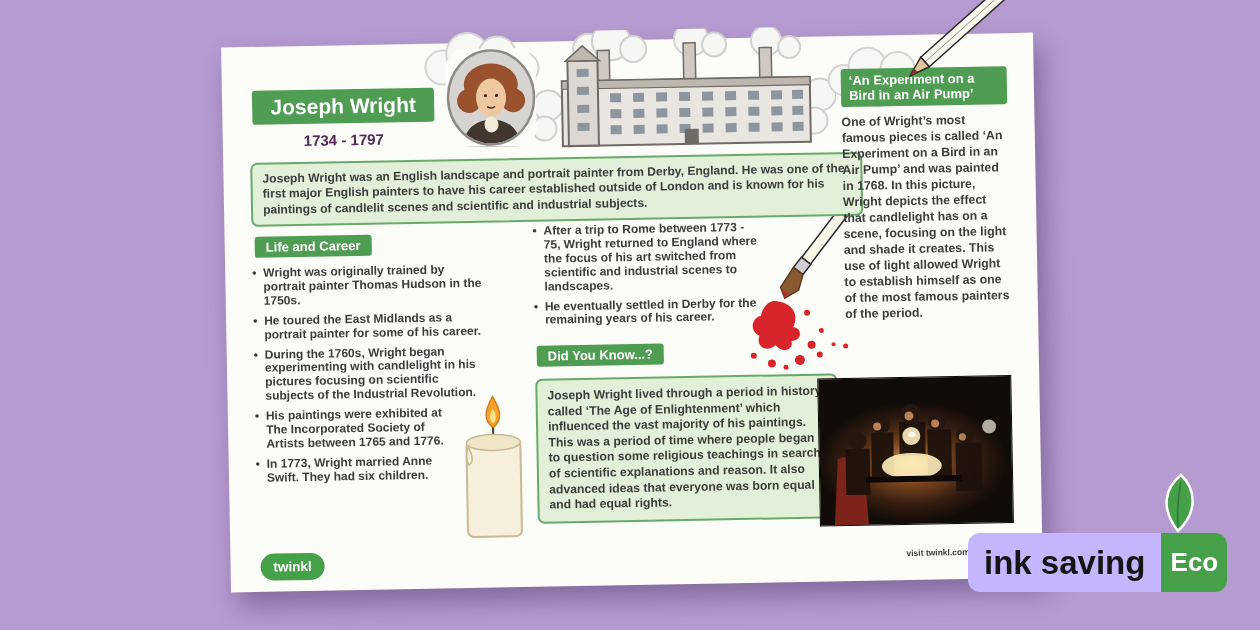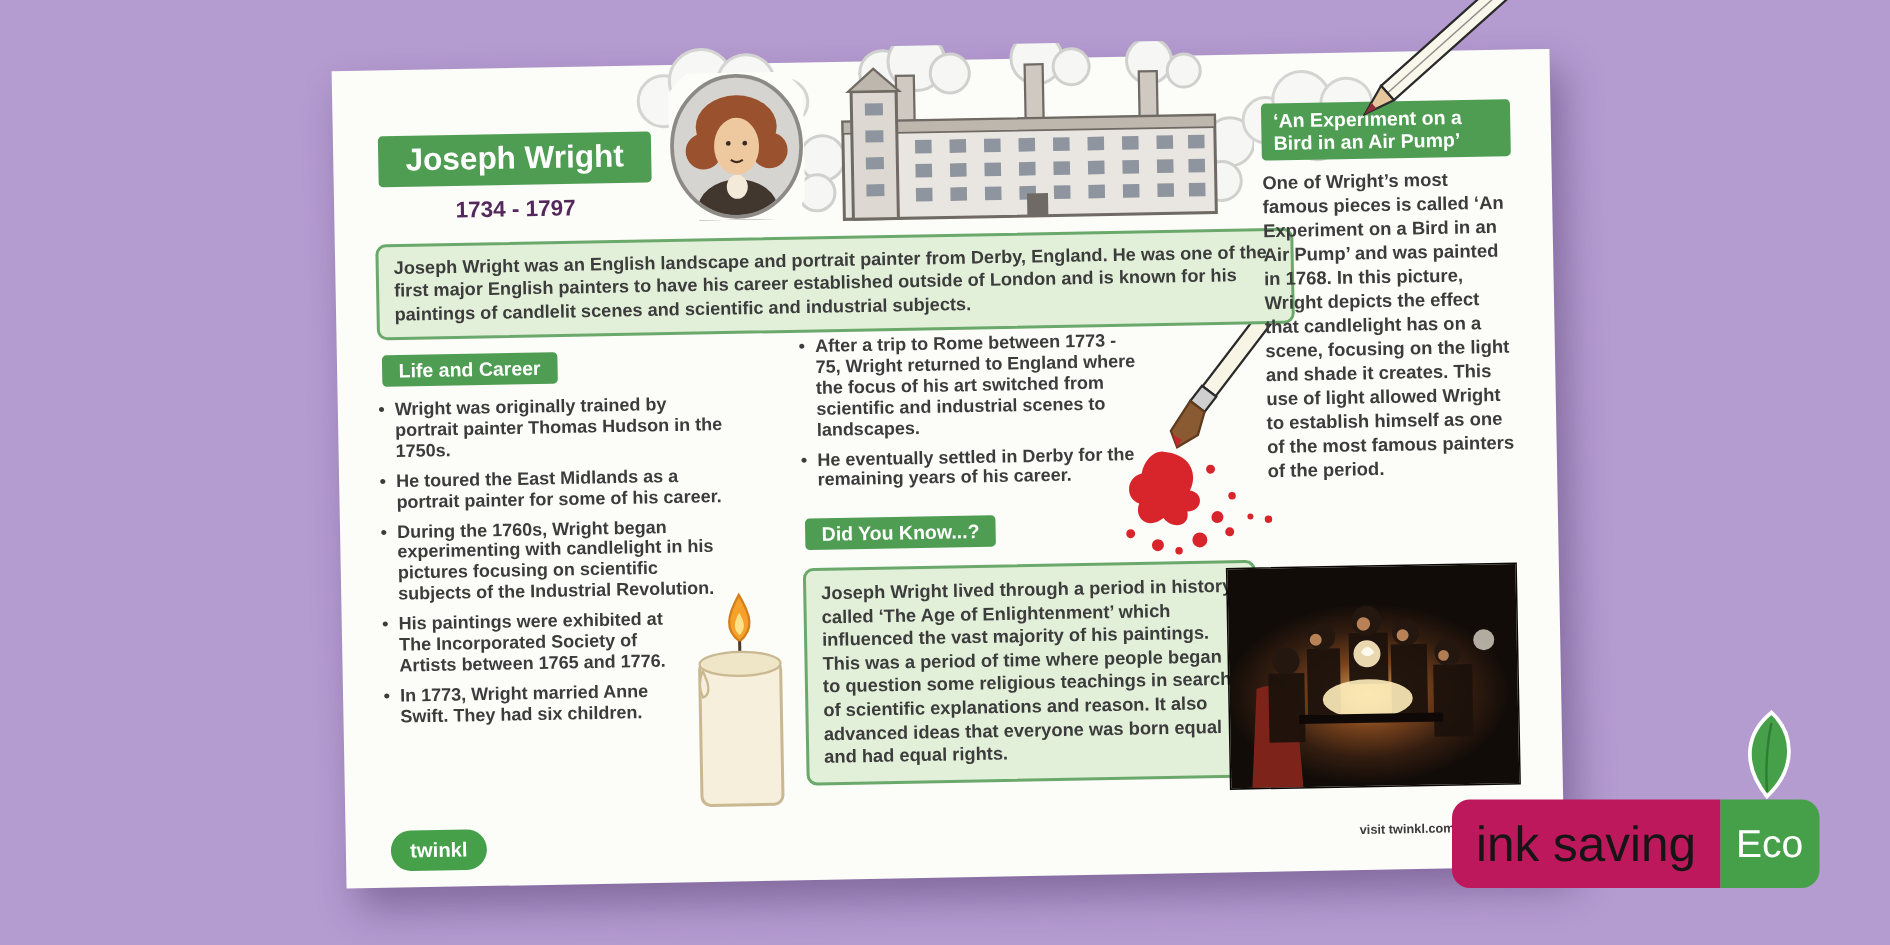--- a/index.html
+++ b/index.html
@@ -221,19 +221,19 @@
 </div>
 
 <svg class="abs" style="left:900px;top:0;z-index:8" width="112" height="86" viewBox="0 0 112 86">
   <polygon points="95.7,-9.8 104.3,-0.2 29.3,66.8 20.7,57.2" fill="#f9f6ec" stroke="#2a2a2a" stroke-width="1.5"></polygon>
   <line x1="100" y1="-5" x2="25" y2="62" stroke="#2a2a2a" stroke-width="1" opacity="0.5"></line>
   <polygon points="20.7,57.2 29.3,66.8 10,76" fill="#e6c79c" stroke="#2a2a2a" stroke-width="1.5"></polygon>
   <polygon points="10,76 14.3,68.5 17.7,72.3" fill="#8e2f38"></polygon>
 </svg>
 
 <div class="abs" style="left:968px;top:533px;height:59px;display:flex;z-index:12">
-  <div style="background:#be185d;border-radius:12px 0 0 12px;padding:0 16px;font-size:33px;line-height:59px;color:#151515;font-weight:400">ink saving</div>
-  <div style="background:#45a049;color:#fff;width:66px;text-align:center;font-size:26px;line-height:59px;font-weight:normal;border-radius:0 12px 12px 0">Eco</div>
+  <div style="background:#c4b5fd;border-radius:12px 0 0 12px;padding:0 16px;font-size:33px;line-height:59px;color:#151515;font-weight:700">ink saving</div>
+  <div style="background:#45a049;color:#fff;width:66px;text-align:center;font-size:26px;line-height:59px;font-weight:bold;border-radius:0 12px 12px 0">Eco</div>
 </div>
 <svg class="abs" style="left:1151px;top:472px;z-index:12" width="58" height="62" viewBox="0 0 58 62">
   <path d="M30 3 C 14 16, 9 36, 27 59 C 47 40, 45 17, 30 3 Z" fill="#45a049" stroke="#ffffff" stroke-width="2.5"></path>
   <path d="M27 56 C 26 40, 27 24, 30 10" fill="none" stroke="#2e7d32" stroke-width="1.6"></path>
 </svg>
 
 </body></html>

